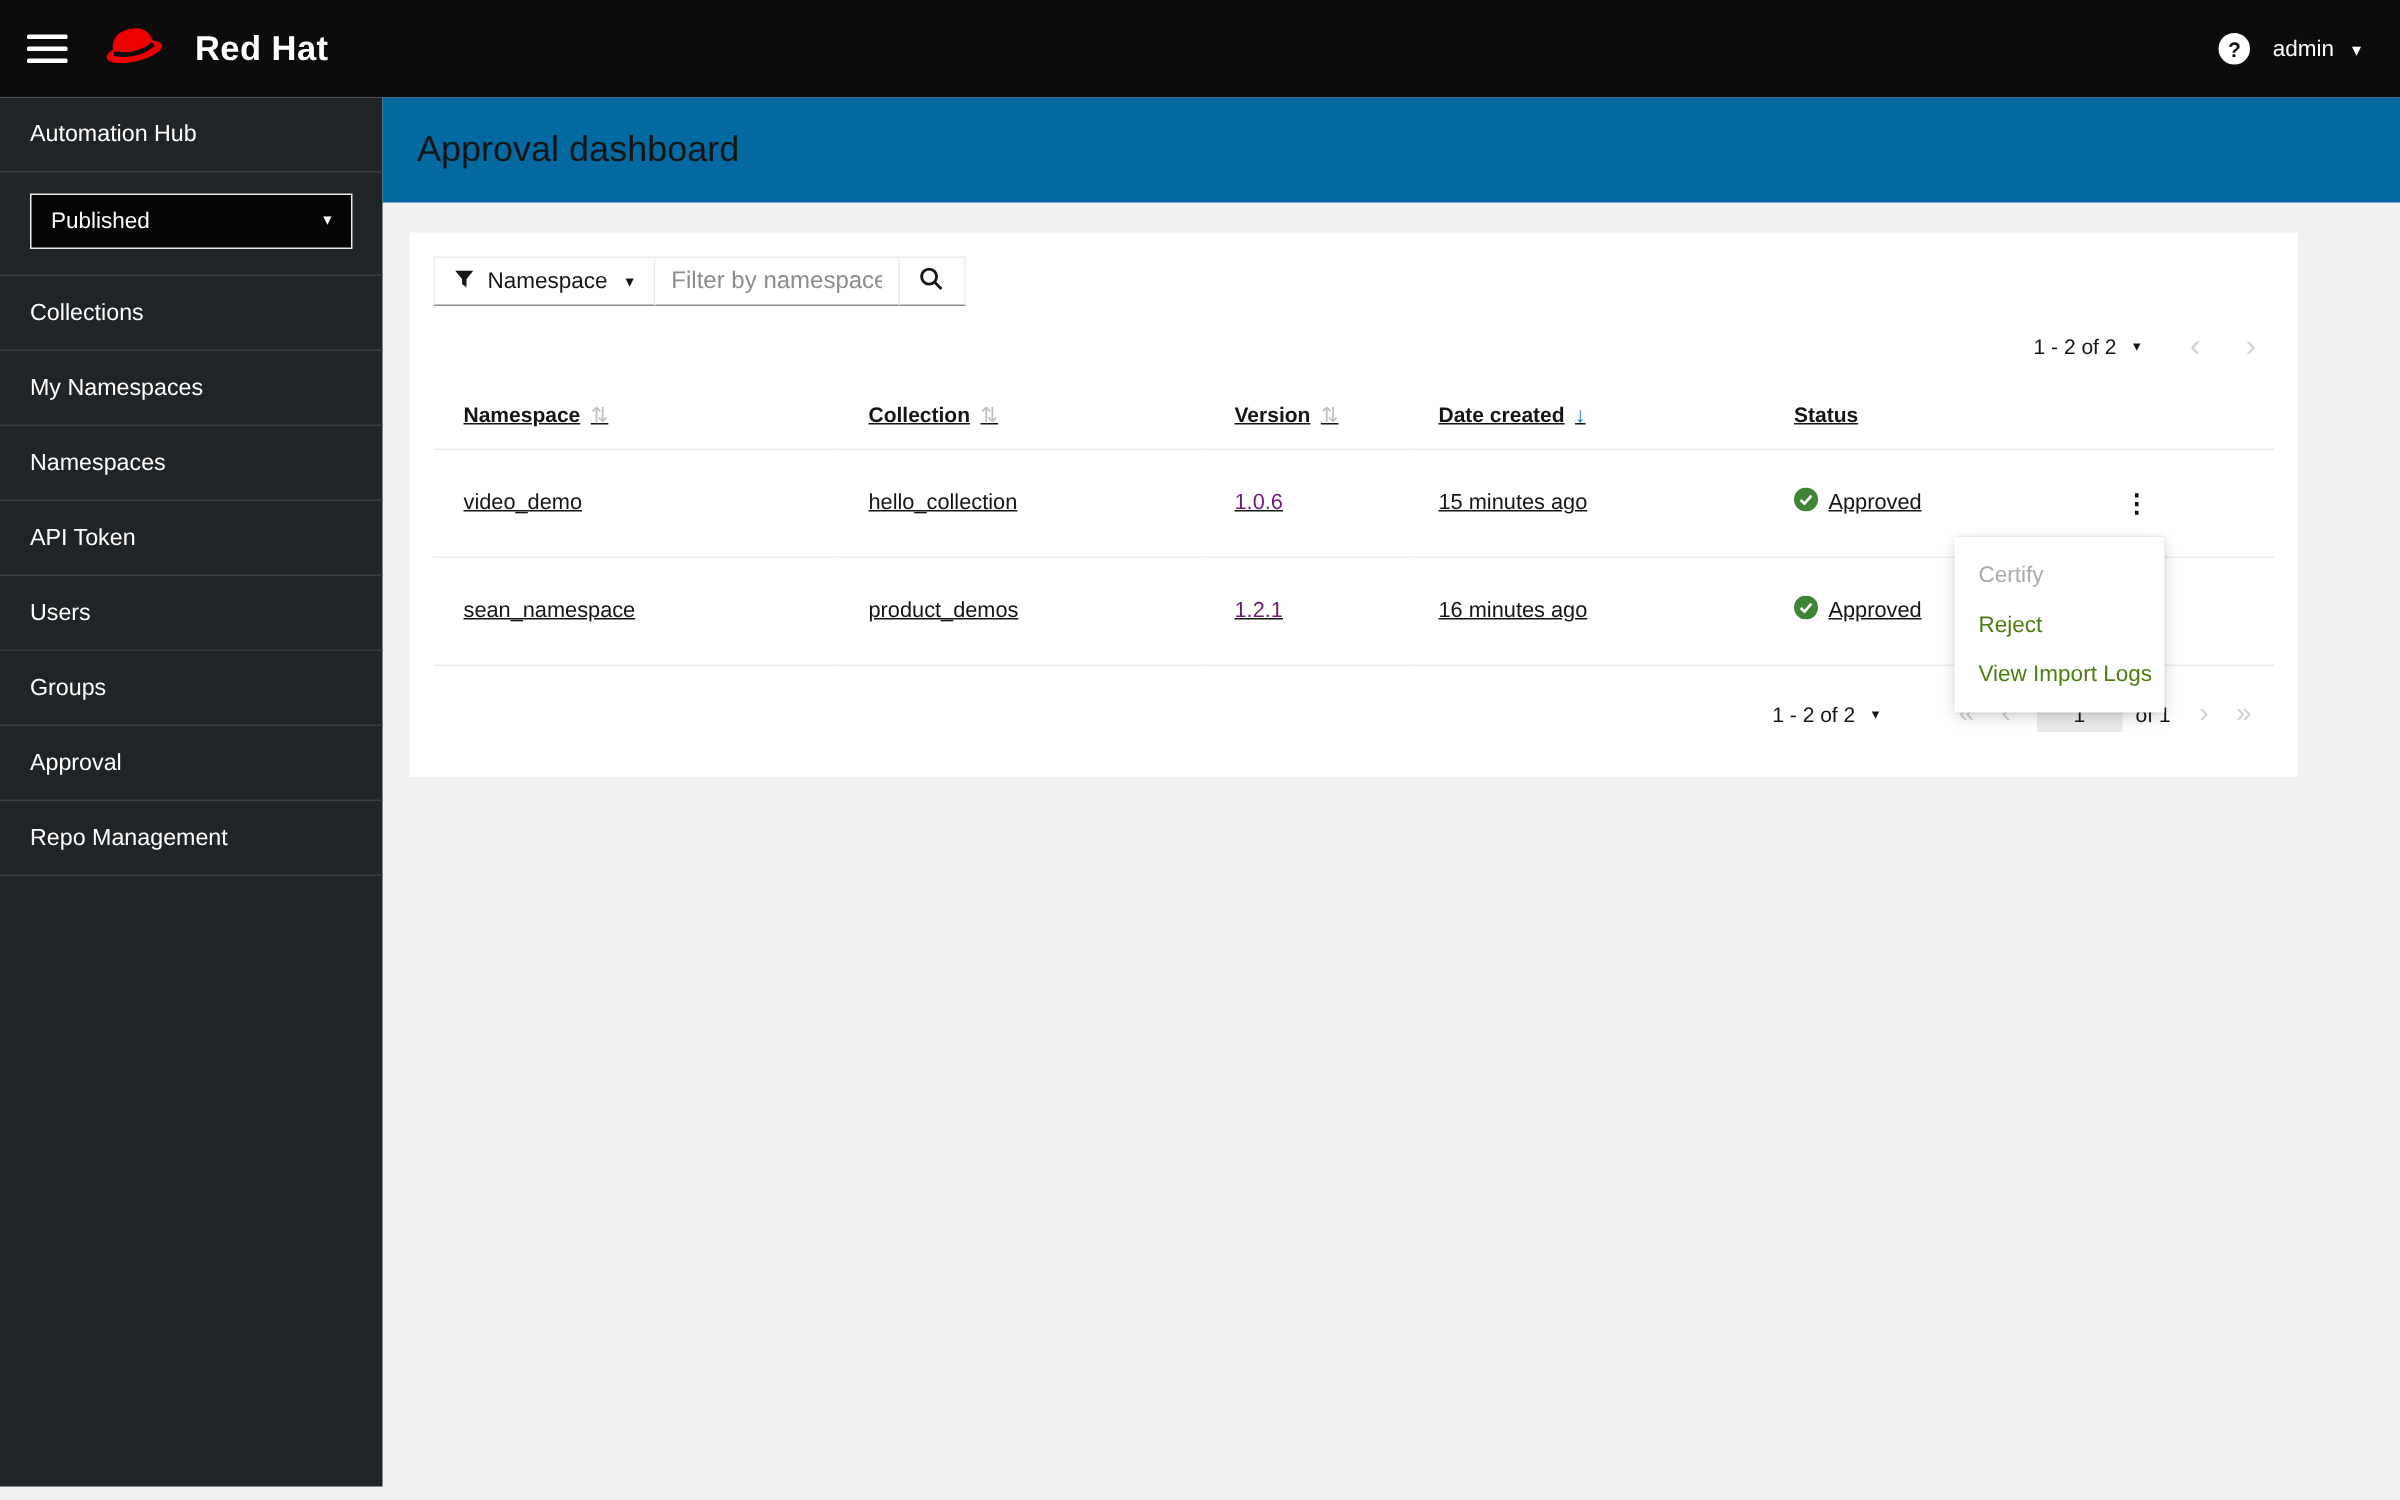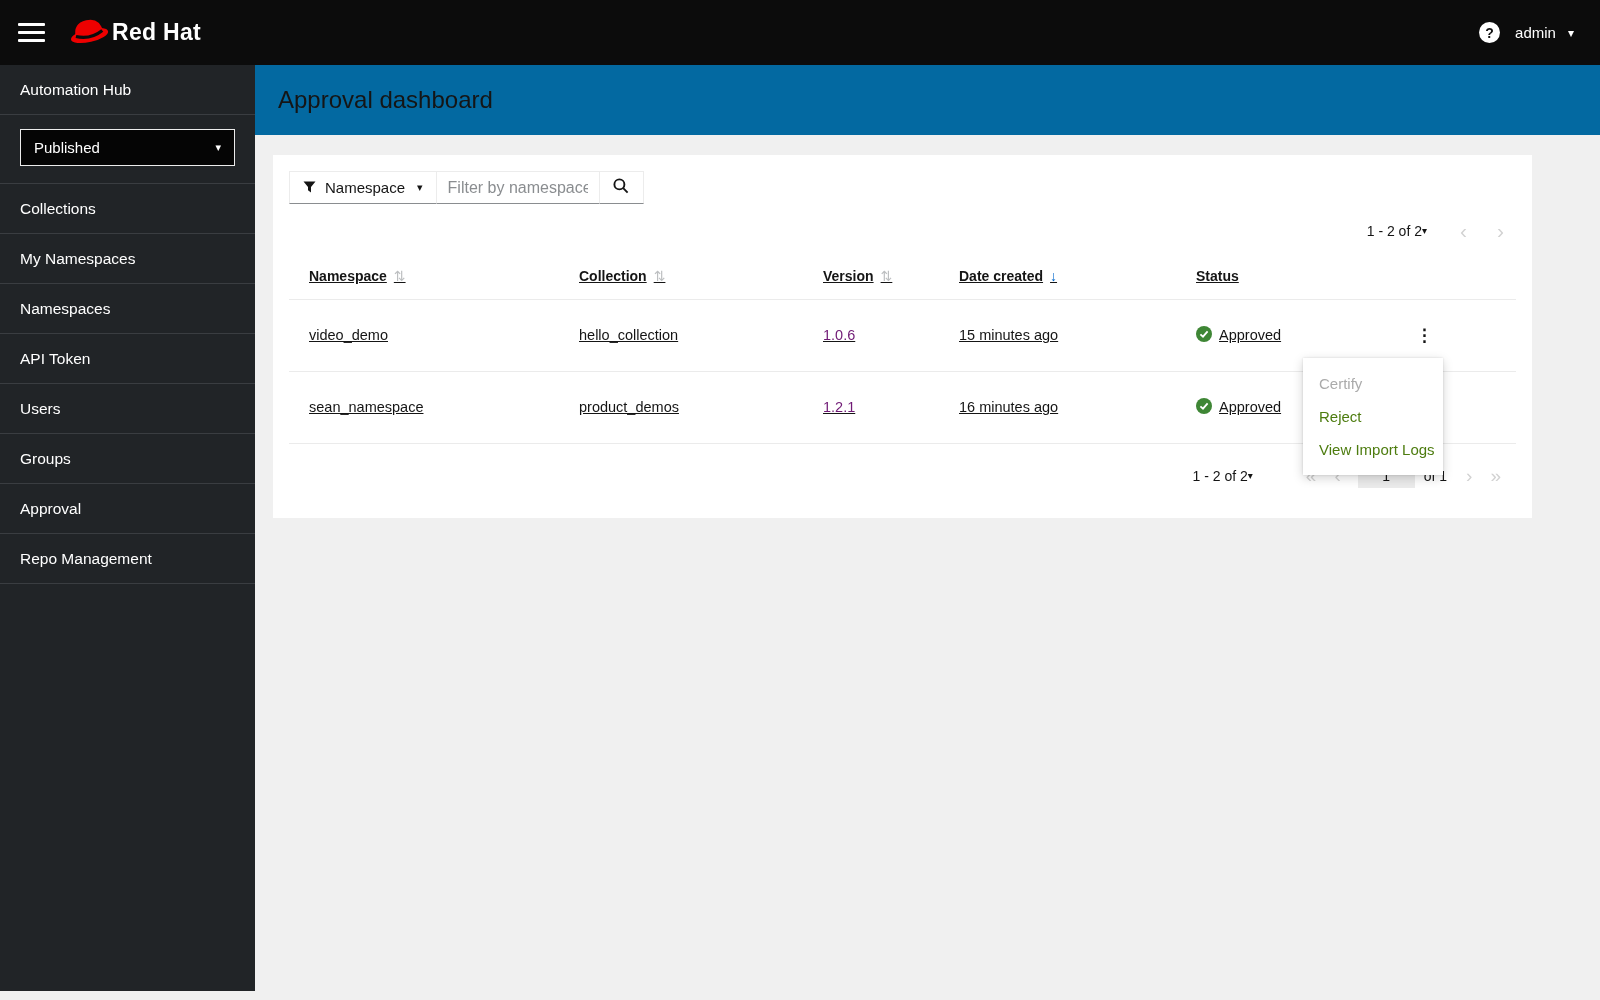--- a/index.html
+++ b/index.html
@@ -3,21 +3,21 @@
 <meta charset="utf-8">
 <style>
   * { box-sizing: border-box; margin: 0; padding: 0; }
   body { font-family: "Liberation Sans", sans-serif; color: #151515; background: #f0f0f0; }
   .app { position: relative; width: 1600px; height: 1000px; overflow: hidden; background: #f0f0f0; }
 
   
   .masthead { height: 65px; background: #0c0c0c; display: flex; align-items: center; padding: 0 26px 0 18px; }
   .hamburger { background: none; border: none; cursor: pointer; display: flex; flex-direction: column; gap: 4.5px; padding: 5px 0; width: 27px; }
   .hamburger span { height: 3.2px; background: #fff; border-radius: 1px; width: 100%; }
-  .brand { display: flex; align-items: center; gap: 0; margin-left: 21px; }
+  .brand { display: flex; align-items: center; gap: 18px; margin-left: 21px; }
   .brand-text { color: #fff; font-size: 23px; font-weight: 700; letter-spacing: 0.3px; }
   .masthead-right { margin-left: auto; display: flex; align-items: center; gap: 15px; }
   .help-icon { width: 21px; height: 21px; border-radius: 50%; background: #fff; color: #111; font-weight: 700; font-size: 14px; display: flex; align-items: center; justify-content: center; cursor: pointer; }
   .user-menu { display: flex; align-items: center; gap: 12px; cursor: pointer; }
   .user-name { color: #fff; font-size: 15px; }
   .caret-white { color: #fff; font-size: 12px; line-height: 1; }
 
   
   .layout { display: flex; height: 926px; }
   .sidebar { width: 255px; flex-shrink: 0; background: #212427; }
@@ -36,21 +36,21 @@
   .toolbar { padding: 16px 16px 8px; }
   .filter-group { display: flex; height: 33px; width: fit-content; }
   .filter-btn { display: flex; align-items: center; gap: 9px; padding: 0 13px; background: #fff; border: 1px solid #ececec; border-bottom-color: #8a8d90; font-size: 15px; cursor: pointer; font-family: inherit; color: #151515; }
   .filter-btn .caret-dark { font-size: 11px; color: #151515; margin-left: 3px; }
   .filter-input { width: 163px; border: 1px solid #ececec; border-left: none; border-bottom-color: #8a8d90; padding: 0 11px; font-size: 16px; font-family: inherit; color: #4c1d95; outline: none; }
   .filter-input::placeholder { color: #8a8d90; }
   .search-btn { width: 44px; background: #fff; border: 1px solid #ececec; border-left: none; border-bottom-color: #8a8d90; display: flex; align-items: center; justify-content: center; cursor: pointer; }
 
   
   .pagination-top { display: flex; justify-content: flex-end; align-items: center; padding: 8px 13px 12px; font-size: 14px; }
-  .pag-range { display: flex; align-items: center; cursor: pointer; text-align: right; }
+  .pag-range { display: flex; align-items: center; gap: 11px; cursor: pointer; text-align: right; }
   .pag-caret { font-size: 10px; color: #151515; }
   .pag-nav { display: flex; align-items: center; margin-left: 18px; }
   .pag-arrow { background: none; border: none; color: #d2d2d2; font-size: 21px; line-height: 1; padding: 0 15px; cursor: default; font-family: inherit; }
 
   
   .approval-table { width: calc(100% - 32px); margin: 0 16px; border-collapse: collapse; table-layout: fixed; text-decoration: underline; }
   .approval-table col.c1 { width: 270px; } .approval-table col.c2 { width: 244px; }
   .approval-table col.c3 { width: 136px; } .approval-table col.c4 { width: 237px; }
   .approval-table col.c5 { width: 214px; }
   .approval-table th { text-align: left; font-size: 14px; font-weight: 700; padding: 14px 6px 14px 20px; height: 46px; white-space: nowrap; }

